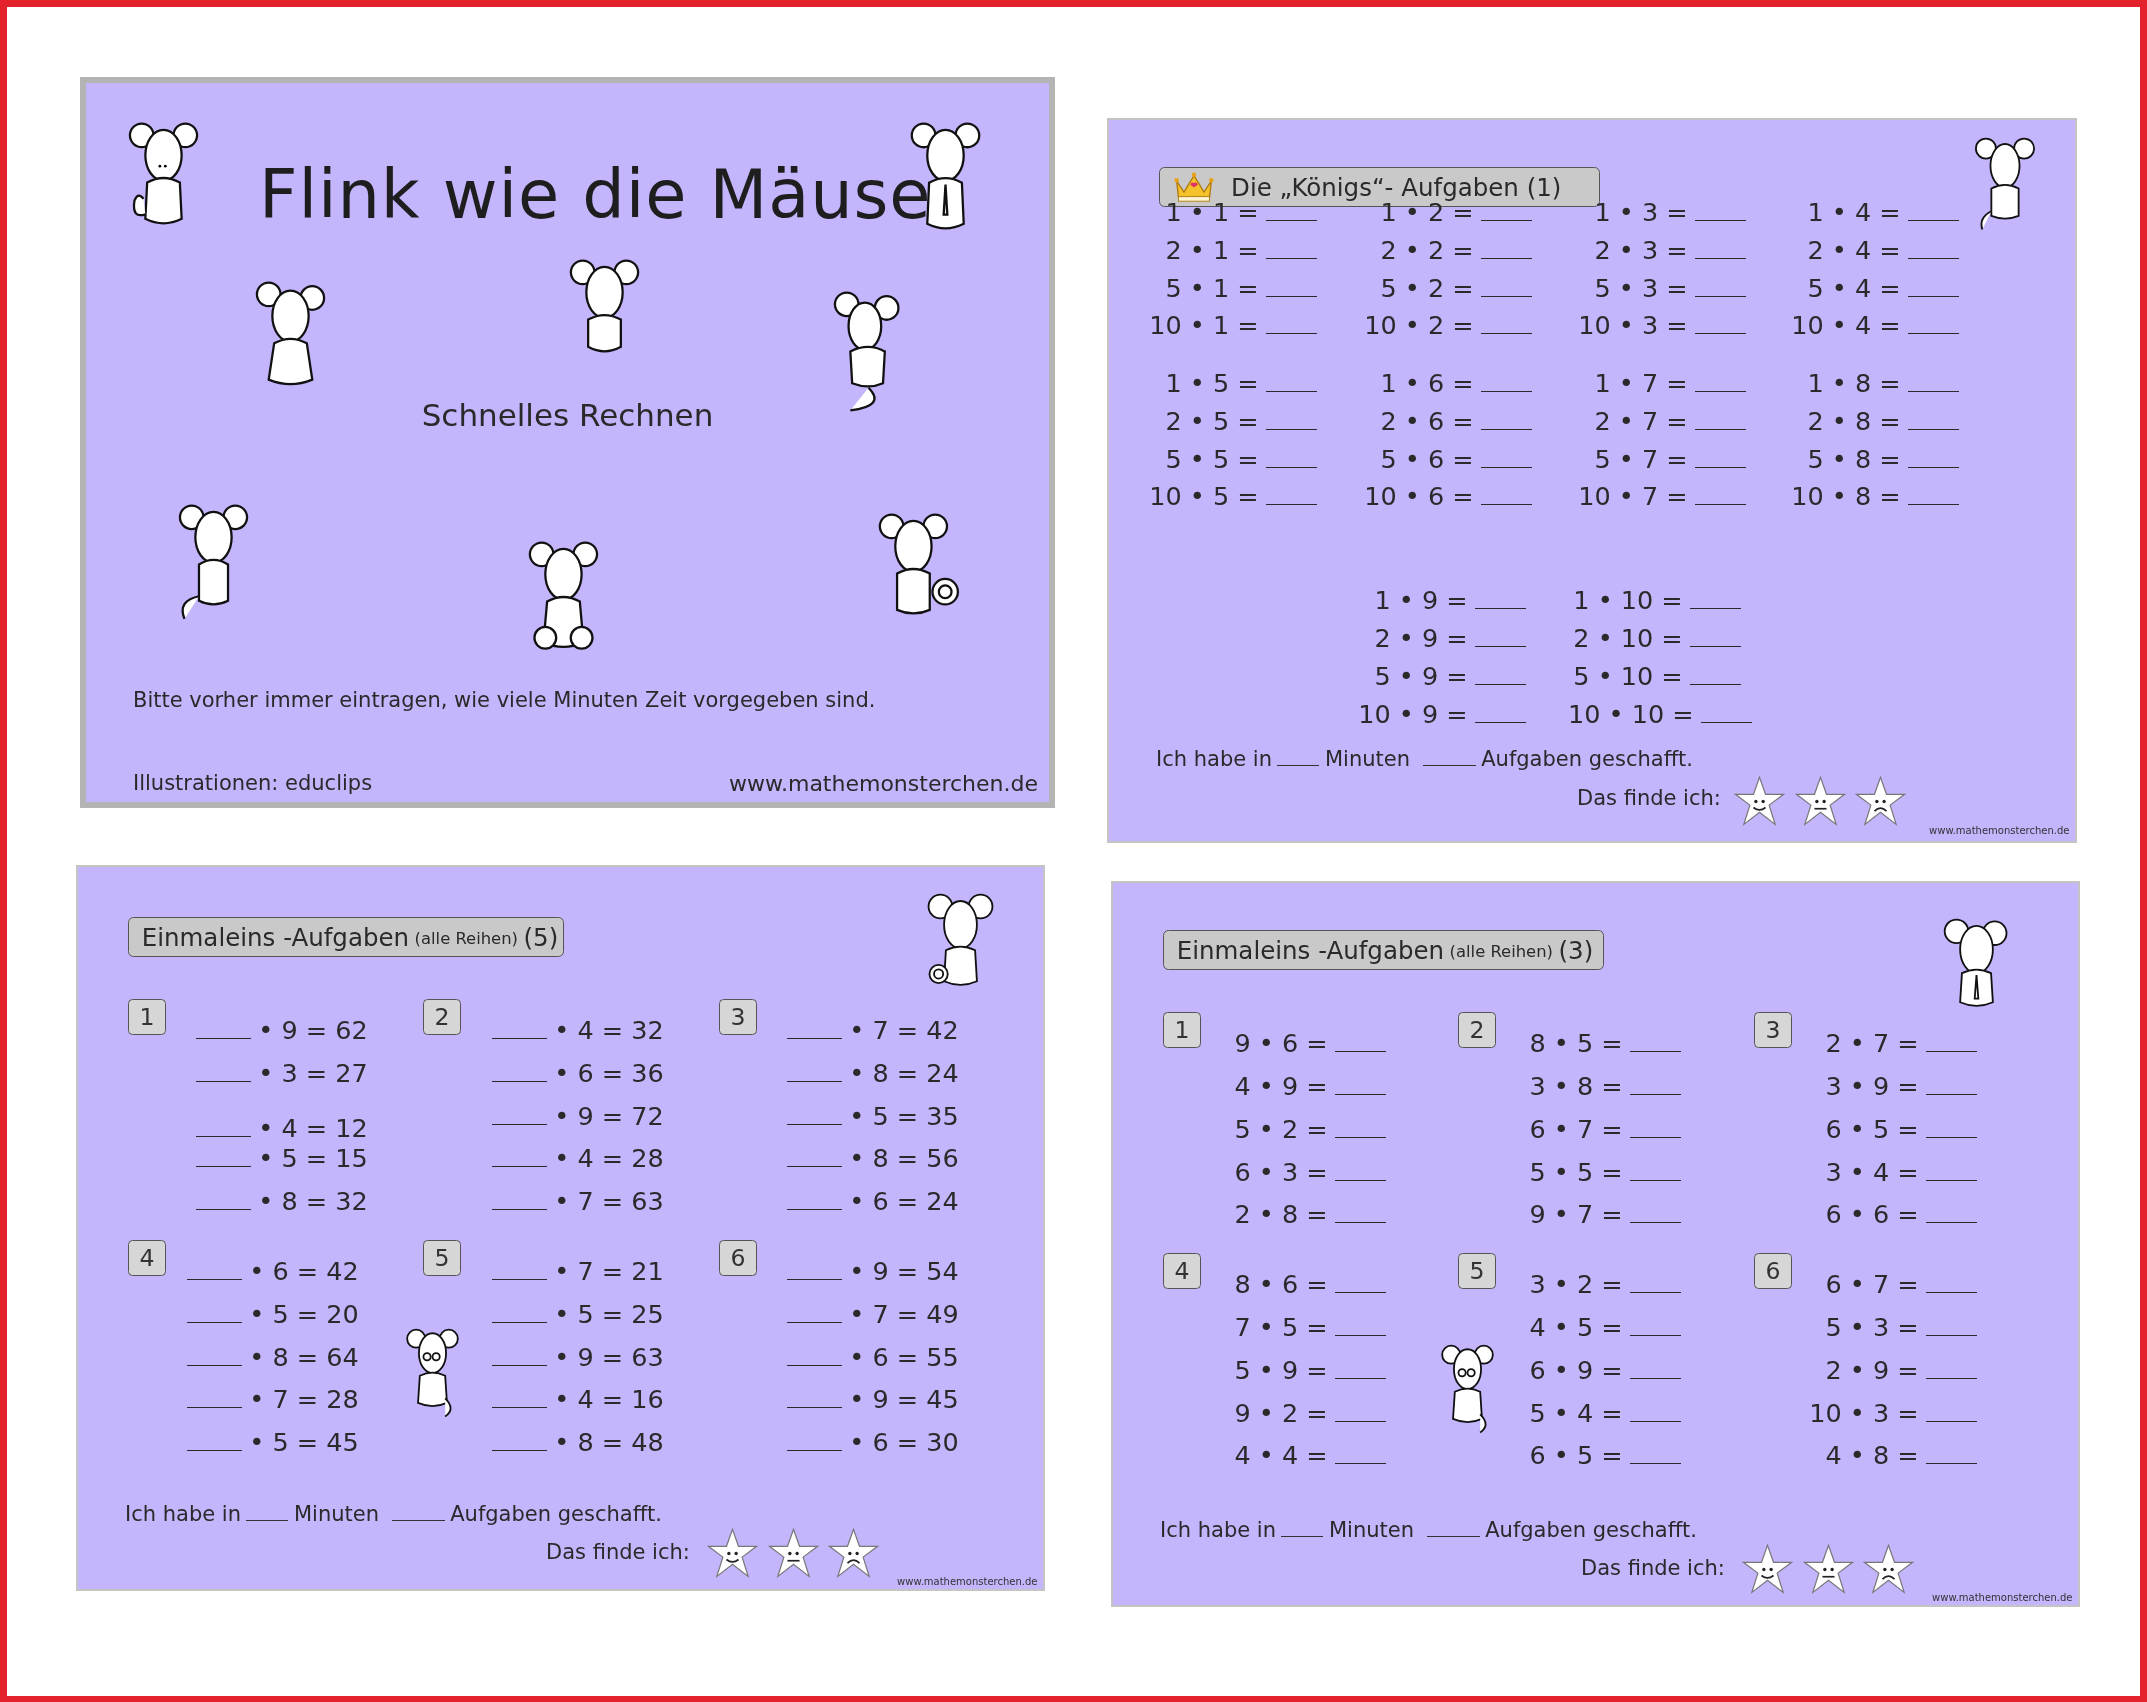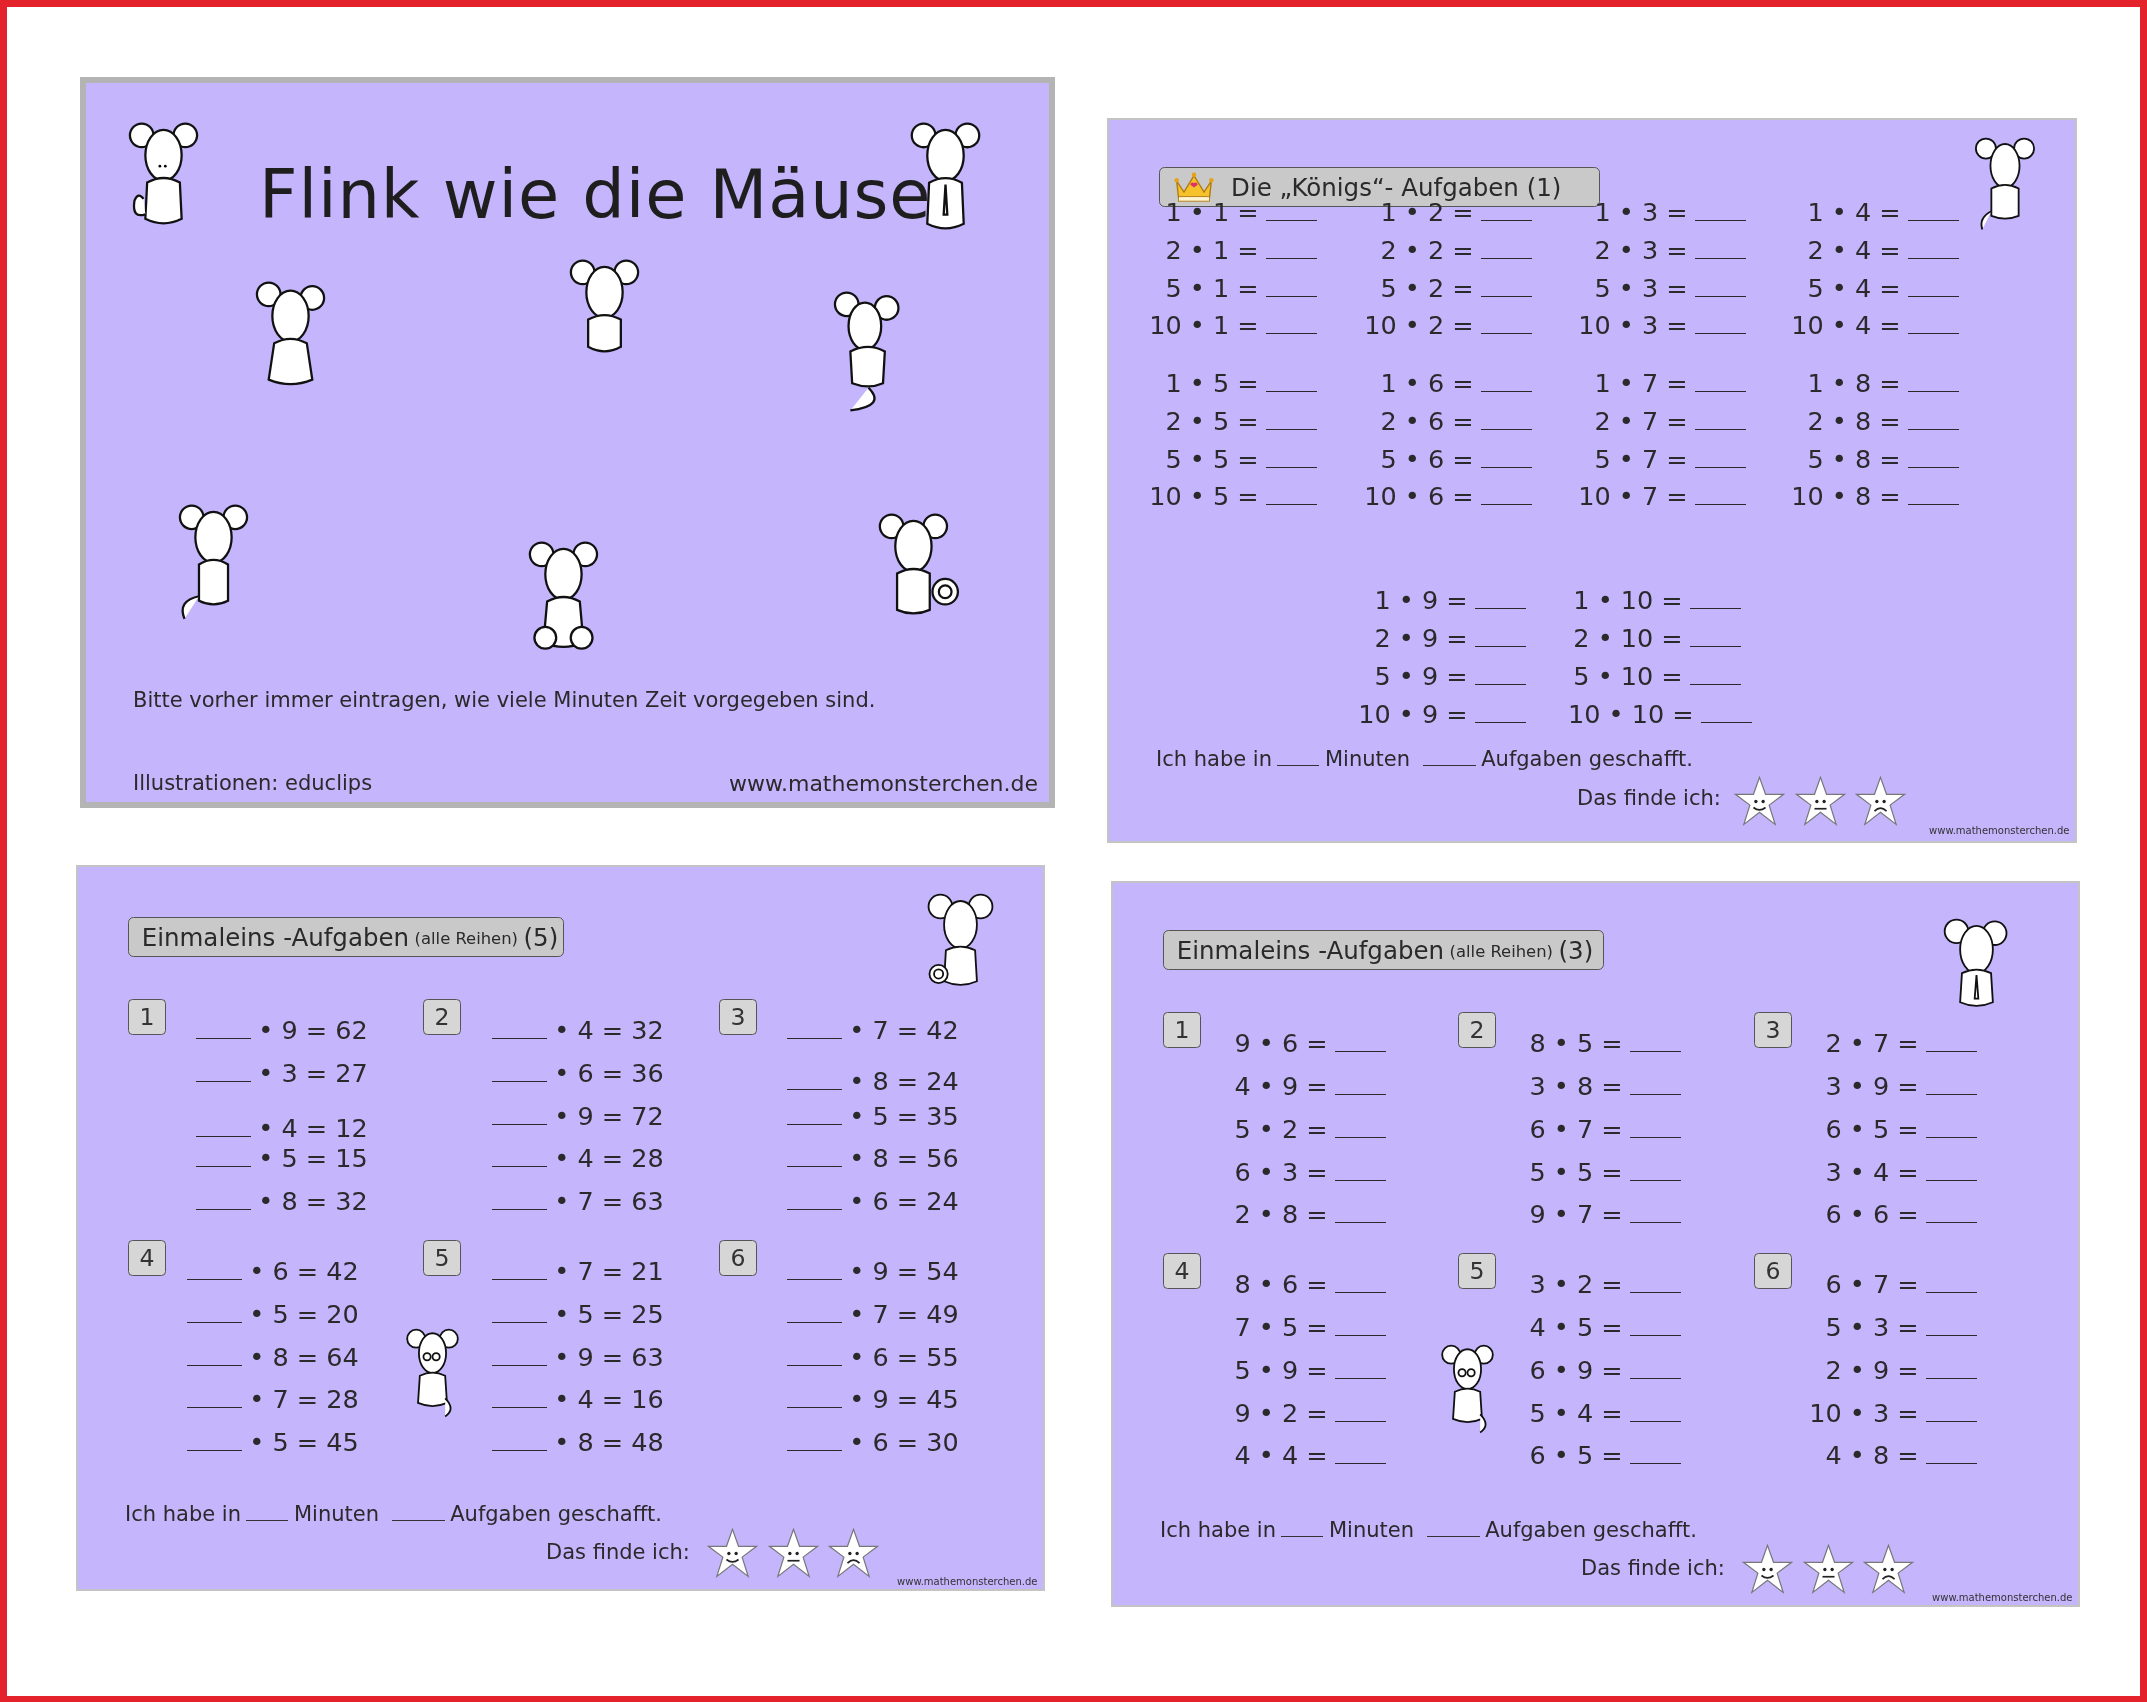--- a/index.html
+++ b/index.html
@@ -48,20 +48,21 @@
   .stars { position:absolute; display:flex; gap:5.5px; }
   .site { position:absolute; font-size:10px; white-space:nowrap; color:#333; }
 </style>
 </head>
 <body>
 
 <div class="outer-frame"></div>
 
 <div class="card cover">
   <div class="cover-title hand">Flink wie die Mäuse</div>
+  <div class="cover-sub cover-sub1 hand">Schnelles Rechnen</div>
   <div class="cover-note hand">Bitte vorher immer eintragen,  wie viele Minuten Zeit vorgegeben sind.</div>
   <div class="cover-credit hand">Illustrationen: educlips</div>
   <div class="cover-url hand">www.mathemonsterchen.de</div>
 
   <svg class="mouse" style="left:41px;top:36px" width="73" height="118" viewBox="0 0 80 130">
       <g fill="#fff" stroke="#111" stroke-width="2.5">
         <circle cx="16" cy="18" r="13"></circle>
         <circle cx="64" cy="18" r="13"></circle>
         <ellipse cx="40" cy="40" rx="20" ry="28"></ellipse>
         <path d="M22 70 Q40 60 58 70 L60 110 Q40 120 20 110 Z"></path>
@@ -262,21 +263,21 @@
       <div class="eq" style="left: 118px; top: 276px;"><span class="blank-pre"></span><span>• 5 = 15</span></div>
       <div class="eq" style="left: 118px; top: 319px;"><span class="blank-pre"></span><span>• 8 = 32</span></div>
       <div class="numbox" style="left: 345px; top: 132px;">2</div>
       <div class="eq" style="left: 414px; top: 148px;"><span class="blank-pre"></span><span>• 4 = 32</span></div>
       <div class="eq" style="left: 414px; top: 191px;"><span class="blank-pre"></span><span>• 6 = 36</span></div>
       <div class="eq" style="left: 414px; top: 234px;"><span class="blank-pre"></span><span>• 9 = 72</span></div>
       <div class="eq" style="left: 414px; top: 276px;"><span class="blank-pre"></span><span>• 4 = 28</span></div>
       <div class="eq" style="left: 414px; top: 319px;"><span class="blank-pre"></span><span>• 7 = 63</span></div>
       <div class="numbox" style="left: 641px; top: 132px;">3</div>
       <div class="eq" style="left: 709px; top: 148px;"><span class="blank-pre"></span><span>• 7 = 42</span></div>
-      <div class="eq" style="left: 709px; top: 191px; margin-top: 8px;"><span class="blank-pre"></span><span>• 8 = 24</span></div>
+      <div class="eq" style="left: 709px; top: 191px;"><span class="blank-pre"></span><span>• 8 = 24</span></div>
       <div class="eq" style="left: 709px; top: 234px;"><span class="blank-pre"></span><span>• 5 = 35</span></div>
       <div class="eq" style="left: 709px; top: 276px;"><span class="blank-pre"></span><span>• 8 = 56</span></div>
       <div class="eq" style="left: 709px; top: 319px;"><span class="blank-pre"></span><span>• 6 = 24</span></div>
       <div class="numbox" style="left: 50px; top: 373px;">4</div>
       <div class="eq" style="left: 109px; top: 389px;"><span class="blank-pre"></span><span>• 6 = 42</span></div>
       <div class="eq" style="left: 109px; top: 432px;"><span class="blank-pre"></span><span>• 5 = 20</span></div>
       <div class="eq" style="left: 109px; top: 475px;"><span class="blank-pre"></span><span>• 8 = 64</span></div>
       <div class="eq" style="left: 109px; top: 517px;"><span class="blank-pre"></span><span>• 7 = 28</span></div>
       <div class="eq" style="left: 109px; top: 560px;"><span class="blank-pre"></span><span>• 5 = 45</span></div>
       <div class="numbox" style="left: 345px; top: 373px;">5</div>

